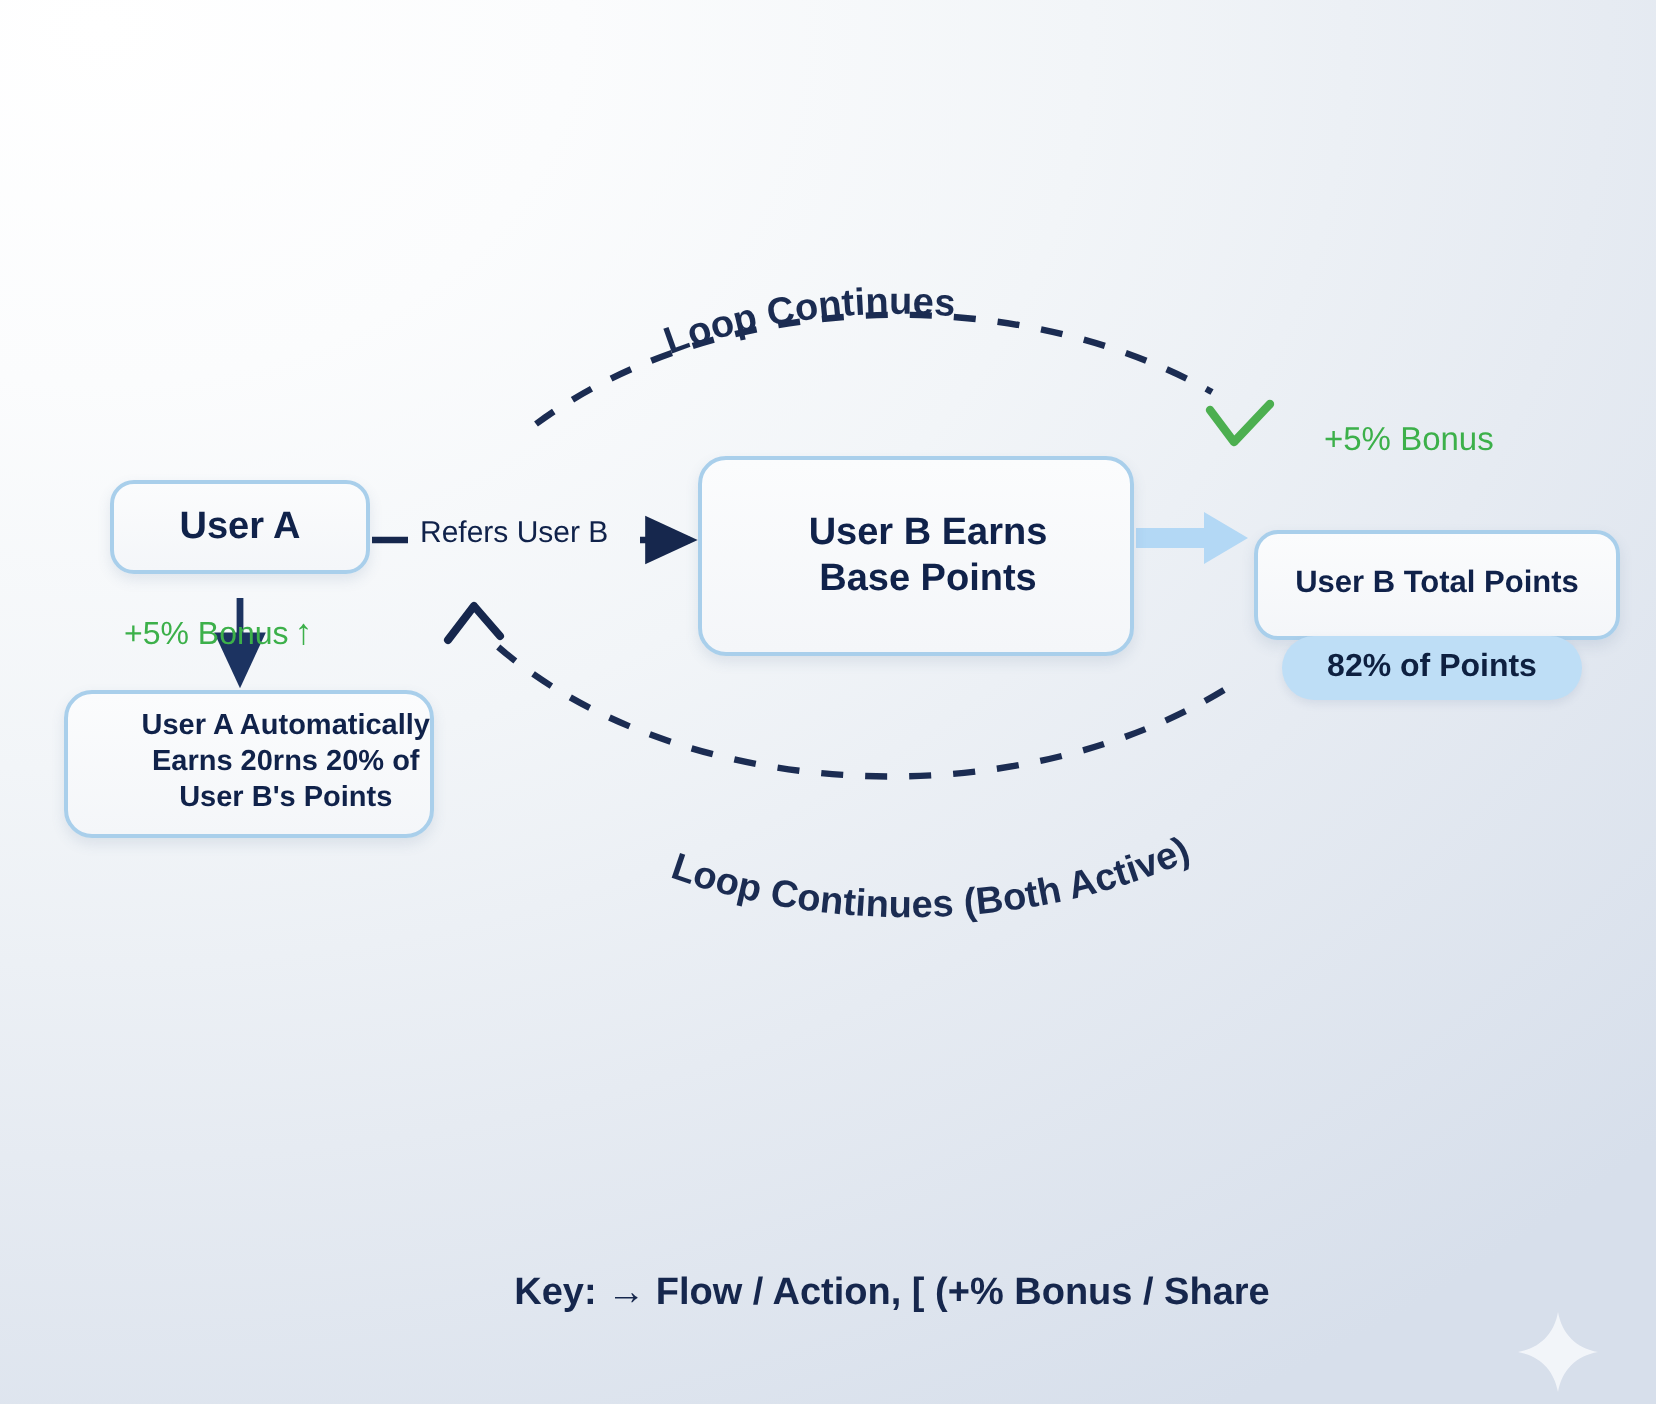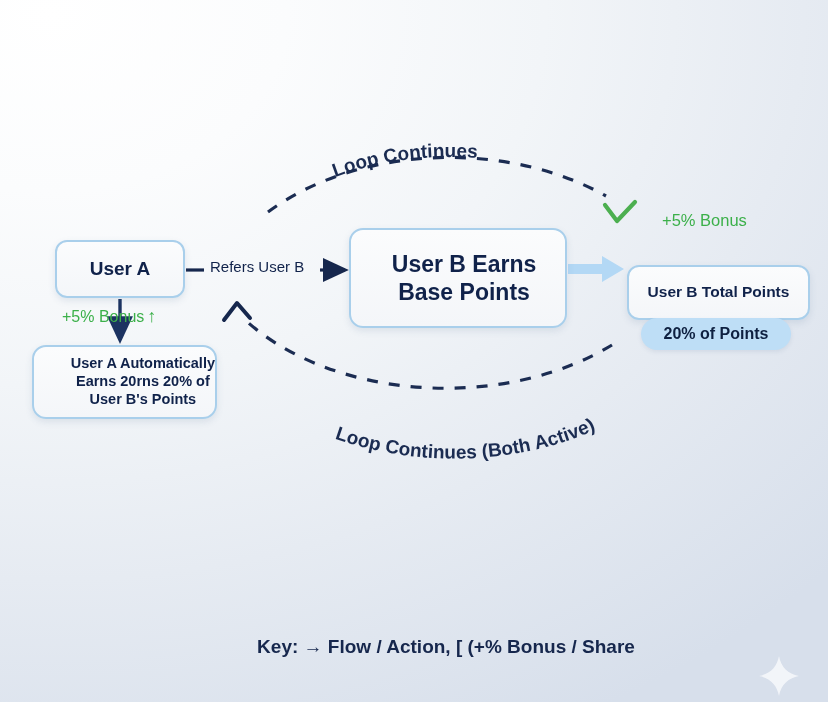--- a/index.html
+++ b/index.html
@@ -37,34 +37,34 @@
     font-weight: bold;
     display: flex;
     align-items: center;
     justify-content: center;
     text-align: center;
     line-height: 1.22;
     box-shadow: 0 3px 7px rgba(70,100,140,0.13);
   }
   #node-user-a {
     left: 55px; top: 240px;
-    width: 130px; height: 58px;
+    width: 130px; height: 47px;
     font-size: 19px;
   }
   #node-user-a-earns {
     left: 32px; top: 345px;
     width: 185px; height: 74px;
     font-size: 14.5px;
     border-radius: 14px;
     justify-content: flex-end;
   }
   #node-user-b-earns {
     left: 349px; top: 228px;
     width: 218px; height: 100px;
-    font-size: 23px;
+    font-size: 19px;
     border-radius: 14px;
     padding-left: 12px;
   }
   #node-user-b-total {
     left: 627px; top: 241px;
     width: 183px; height: 55px;
     font-size: 15.5px;
     margin-top: 24px;
   }
   
@@ -201,21 +201,21 @@
   </div>
 
   <div class="lbl" id="lbl-refers">Refers User B</div>
 
   <div class="lbl" id="lbl-bonus-left">
     <span>+5% Bonus</span><span class="uparrow">↑</span>
   </div>
 
   <div class="lbl" id="lbl-bonus-right">+5% Bonus</div>
 
-  <div id="pill-20pct">20% of Points</div>
+  <div id="pill-20pct">82% of Points</div>
 
   <div id="key-line">Key: → Flow / Action, [ (+% Bonus / Share</div>
 
   <svg id="sparkle" viewBox="0 0 42 42">
     <path d="M21 1 C23 12 30 19 41 21 C30 23 23 30 21 41 C19 30 12 23 1 21 C12 19 19 12 21 1 Z" fill="#f3f6fa" opacity="0.95"></path>
   </svg>
 
 </div>
 
 </body></html>

